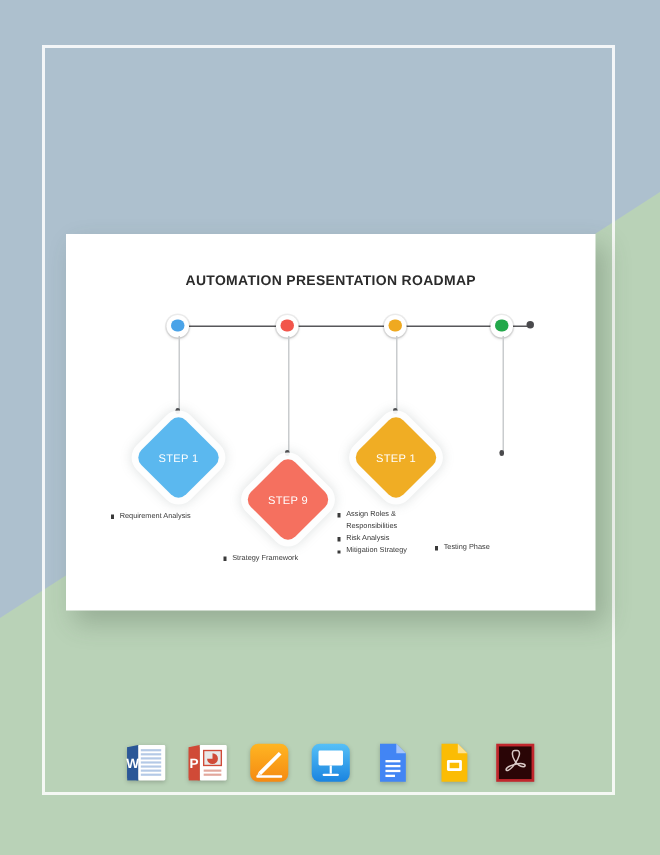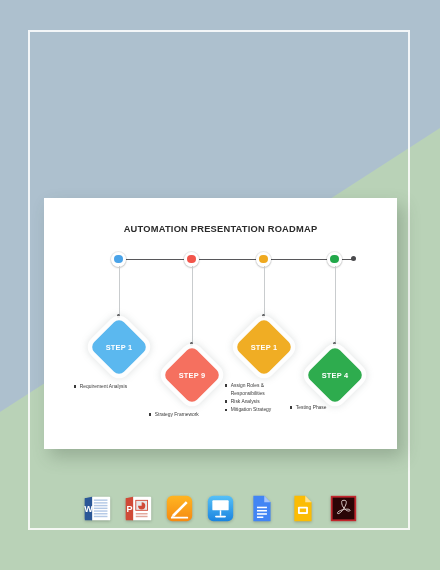--- a/index.html
+++ b/index.html
@@ -48,21 +48,20 @@
     pointer-events: none;
   }
 
   
   .slide-card {
     position: absolute;
     left: 44px; top: 156px;
     width: 353px; height: 251px;
     background: #ffffff;
     box-shadow: 6px 8px 16px rgba(60,80,60,0.28);
-    margin-top: 42px;
   }
 
   .slide-title {
     position: absolute;
     left: 0; right: 0;
     top: 26px;
     text-align: center;
     font-size: 9.3px;
     font-weight: bold;
     letter-spacing: 0.22px;
@@ -137,21 +136,21 @@
                 0 0 7px 5px rgba(120,130,130,0.22);
   }
   .diamond-label {
     position: absolute;
     left: 0; top: 0;
     width: 60px; height: 60px;
     display: flex;
     align-items: center;
     justify-content: center;
     font-size: 7.4px;
-    font-weight: bold;
+    font-weight: normal;
     color: #ffffff;
     letter-spacing: 0.2px;
   }
 
   
   .bullets {
     position: absolute;
     font-size: 4.9px;
     color: #3a3a3a;
     line-height: 1.58;
@@ -263,24 +262,20 @@
       <div class="b-row">
         <span class="b-mark"></span>
         <span class="b-text">Risk Analysis</span>
       </div>
       <div class="b-row">
         <span class="b-mark"></span>
         <span class="b-text">Mitigation Strategy</span>
       </div>
     </div>
 
-    <div class="diamond-wrap" style="left:261px;top:147px">
-      <div class="diamond" style="background:#2eac4e"></div>
-      <div class="diamond-label">STEP 4</div>
-    </div>
     <div class="bullets" style="left:246px;top:206px">
       <div class="b-row">
         <span class="b-mark"></span>
         <span class="b-text">Testing Phase</span>
       </div>
     </div>
 
   </div>
 
   <div class="app-bar">

